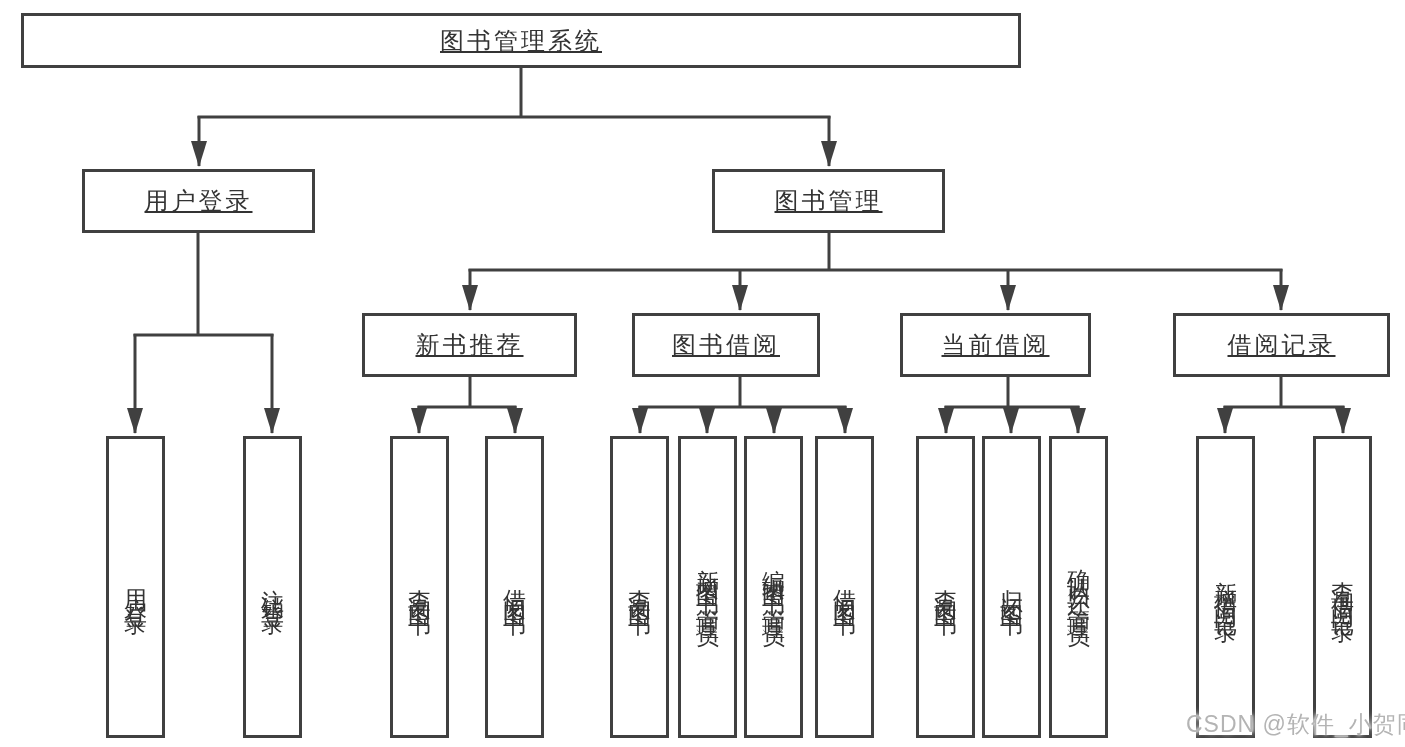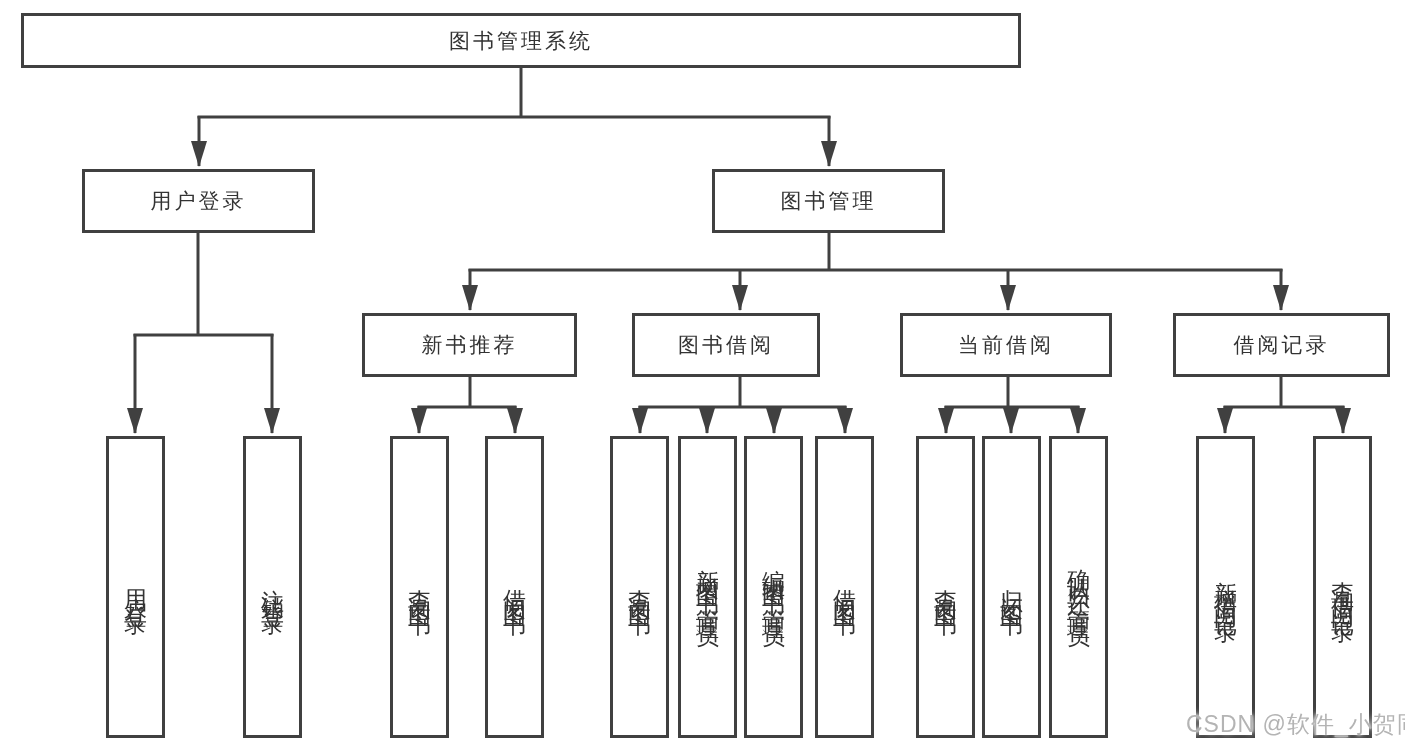--- a/index.html
+++ b/index.html
@@ -22,25 +22,26 @@
   }
   .connectors{position:absolute;left:0;top:0;width:1405px;height:747px;}
   .connectors line{stroke:var(--line);stroke-width:3;}
   .node{
     position:absolute;
     background:var(--box-bg);
     border:3px solid var(--line);
     display:flex;
     align-items:center;
     justify-content:center;
-    font-size:21px;
+    font-size:24px;
     letter-spacing:3px;
     color:var(--text);
     white-space:nowrap;
     z-index:2;
+    text-decoration:underline;
   }
   .leaf{
     position:absolute;
     top:436px;
     width:59px;
     height:302px;
     background:var(--box-bg);
     border:3px solid var(--line);
     display:flex;
     align-items:center;
@@ -120,21 +121,21 @@
     <line x1="1343" y1="406" x2="1343" y2="433" marker-end="url(#arrow)"></line>
   </svg>
 
   <div class="node" style="left:21px;top:13px;width:1000px;height:55px;">图书管理系统</div>
 
   <div class="node" style="left:82px;top:169px;width:233px;height:64px;">用户登录</div>
   <div class="node" style="left:362px;top:313px;width:215px;height:64px;">新书推荐</div>
 
   <div class="node" style="left:712px;top:169px;width:233px;height:64px;">图书管理</div>
   <div class="node" style="left:632px;top:313px;width:188px;height:64px;">图书借阅</div>
-  <div class="node" style="left:900px;top:313px;width:212px;height:64px;">当前借阅</div>
+  <div class="node" style="left:900px;top:313px;width:191px;height:64px;">当前借阅</div>
   <div class="node" style="left:1173px;top:313px;width:217px;height:64px;">借阅记录</div>
 
   <div class="leaf" style="left:106px;">
     <span class="vtext">用户登录</span>
   </div>
   <div class="leaf" style="left:243px;">
     <span class="vtext">注销登录</span>
   </div>
 
   <div class="leaf" style="left:390px;">

